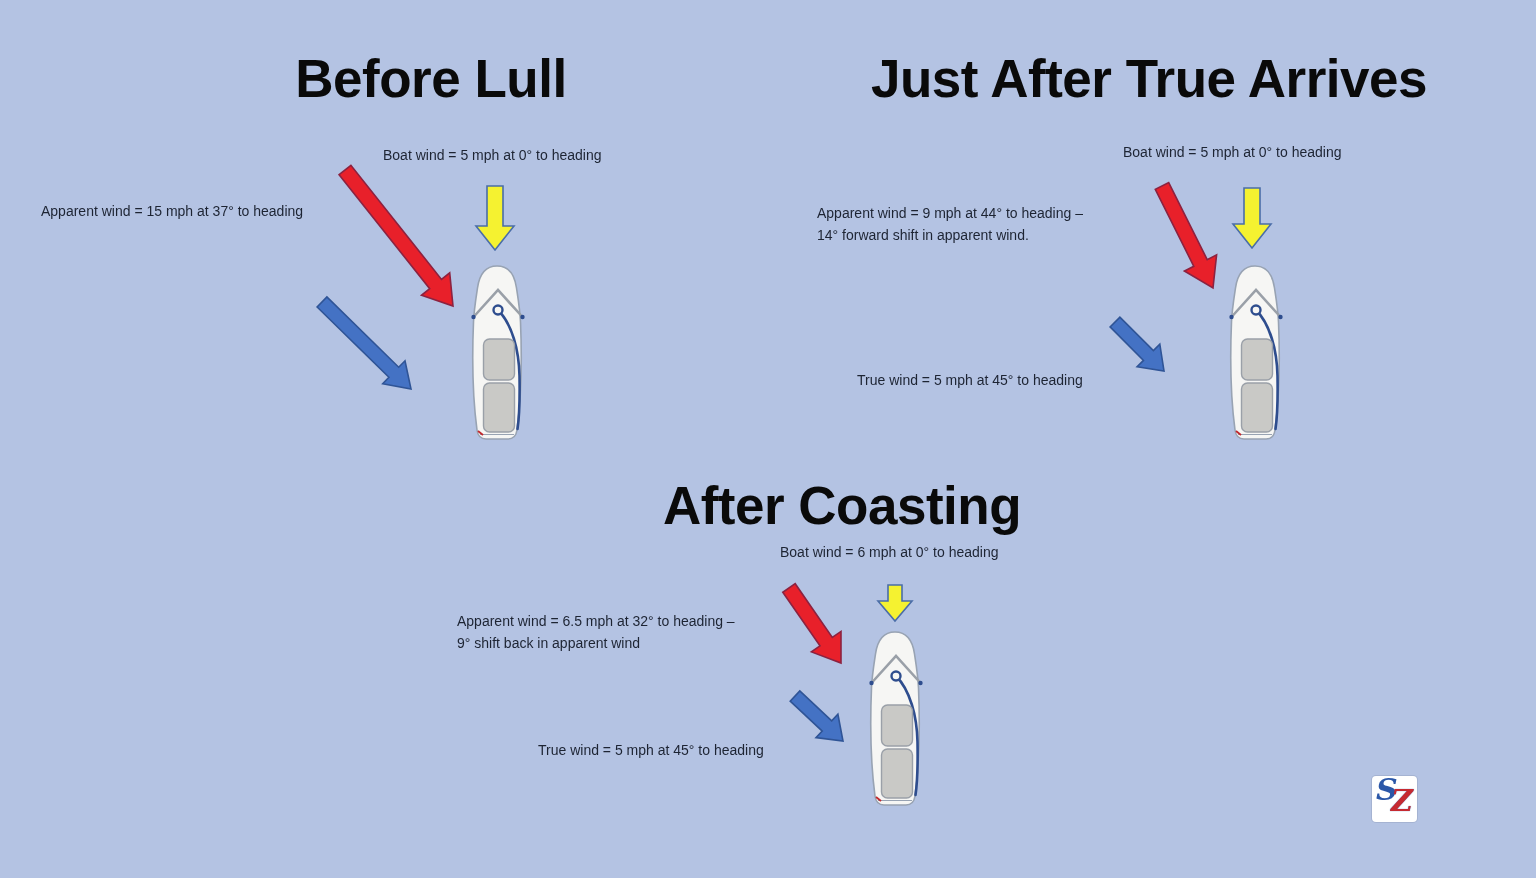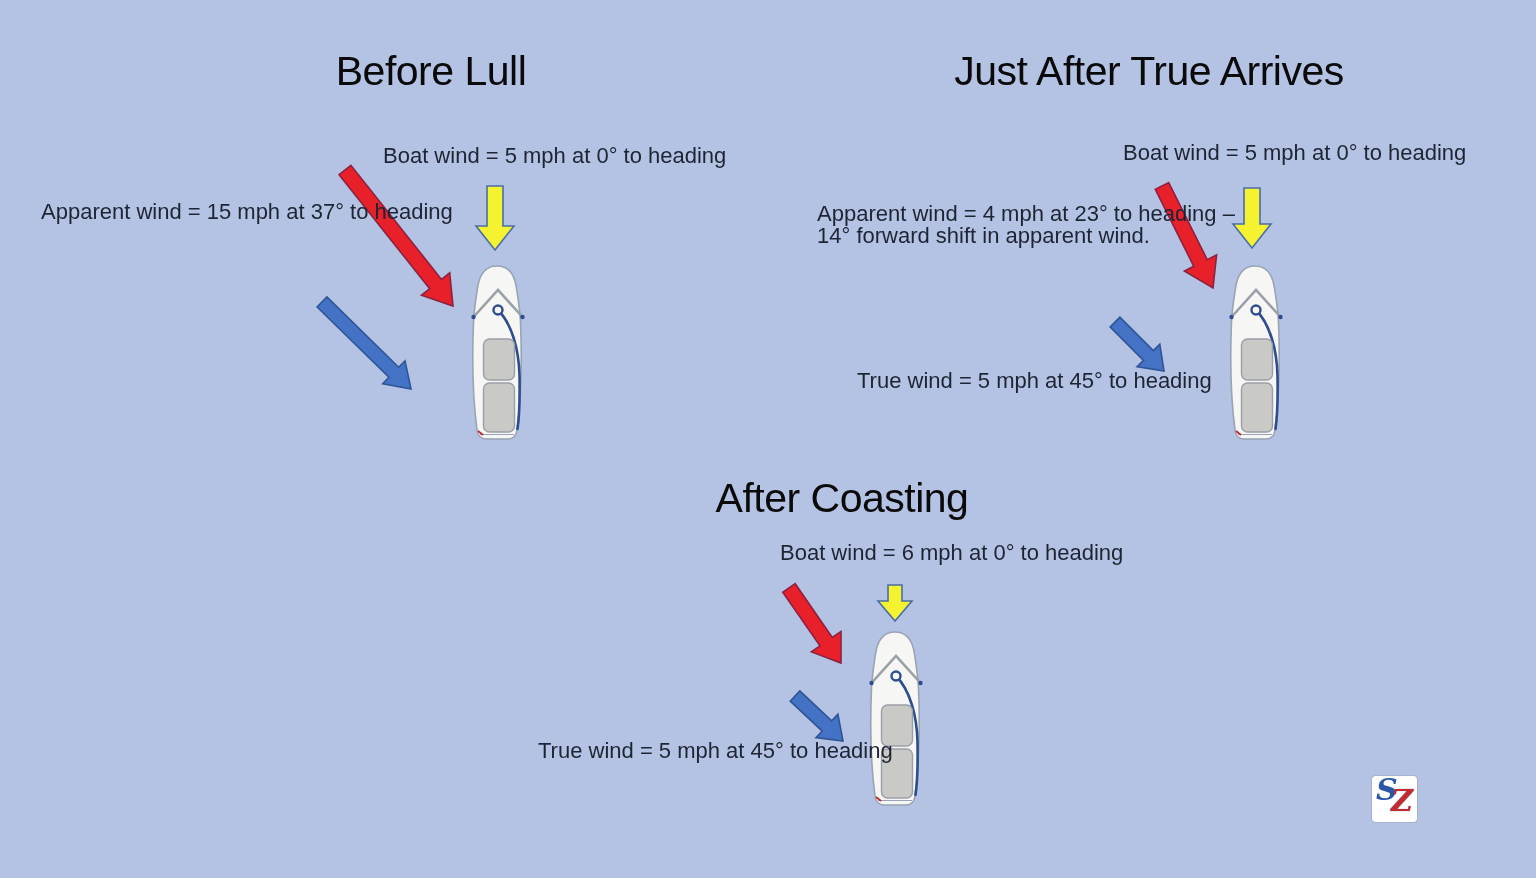--- a/index.html
+++ b/index.html
@@ -6,29 +6,29 @@
   .canvas{
     position:relative;
     width:1536px;height:878px;
     overflow:hidden;
     font-family:"Liberation Sans", sans-serif;
     background:#b4c3e3;
   }
   .panel-title{
     position:absolute;
     transform:translateX(-50%);
-    font-size:41px;
-    font-weight:400;
+    font-size:53px;
+    font-weight:700;
     letter-spacing:-0.5px;
     color:var(--title,#0a0a0a);
     white-space:nowrap;
   }
   .label{
     position:absolute;
-    font-size:22px;
+    font-size:14px;
     line-height:21.5px;
     color:var(--label,#1d2433);
     white-space:pre-line;
   }
   #diagram-svg{
     position:absolute;
     left:0;top:0;
     width:1536px;height:878px;
   }
   .logo{
@@ -89,26 +89,28 @@
         <polygon points="790.2,701.1 822.2,731.1 816.0,737.6 843.0,741.0 837.9,714.3 831.7,720.8 799.8,690.9" fill="#4472c4" stroke="#2f5496" stroke-width="1.6" stroke-linejoin="miter"></polygon>
       </g>
   </svg>
 
   <div class="panel-title" style="left:431px;top:48px">Before Lull</div>
   <div class="label" style="left:383px;top:145px">Boat wind = 5 mph at 0° to heading</div>
   <div class="label" style="left:41px;top:201px">Apparent wind = 15 mph at 37° to heading</div>
 
   <div class="panel-title" style="left:1149px;top:48px">Just After True Arrives</div>
   <div class="label" style="left:1123px;top:142px">Boat wind = 5 mph at 0° to heading</div>
-  <div class="label" style="left:817px;top:203px">Apparent wind = 4 mph at 23° to heading –
+  <div class="label" style="left:817px;top:203px">Apparent wind = 9 mph at 44° to heading –
 14° forward shift in apparent wind.</div>
   <div class="label" style="left:857px;top:370px">True wind = 5 mph at 45° to heading</div>
 
   <div class="panel-title" style="left:842px;top:475px">After Coasting</div>
   <div class="label" style="left:780px;top:542px">Boat wind = 6 mph at 0° to heading</div>
+  <div class="label" style="left:457px;top:611px">Apparent wind = 6.5  mph at 32° to heading –
+9° shift back in apparent wind</div>
   <div class="label" style="left:538px;top:740px">True wind = 5 mph at 45° to heading</div>
 
   <div class="logo">
     <span class="s">S</span>
     <span class="z">Z</span>
   </div>
 
 </div>
 
 </body></html>

